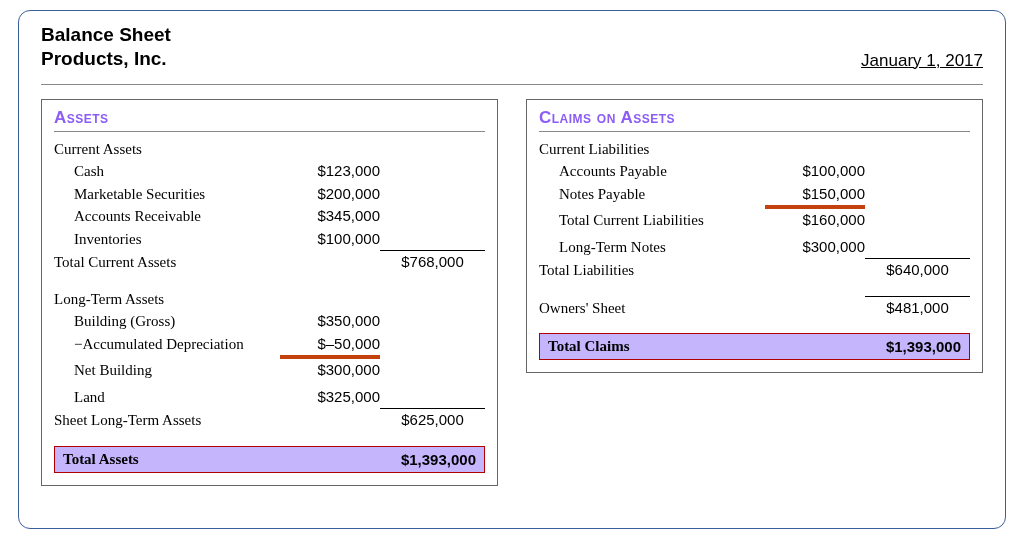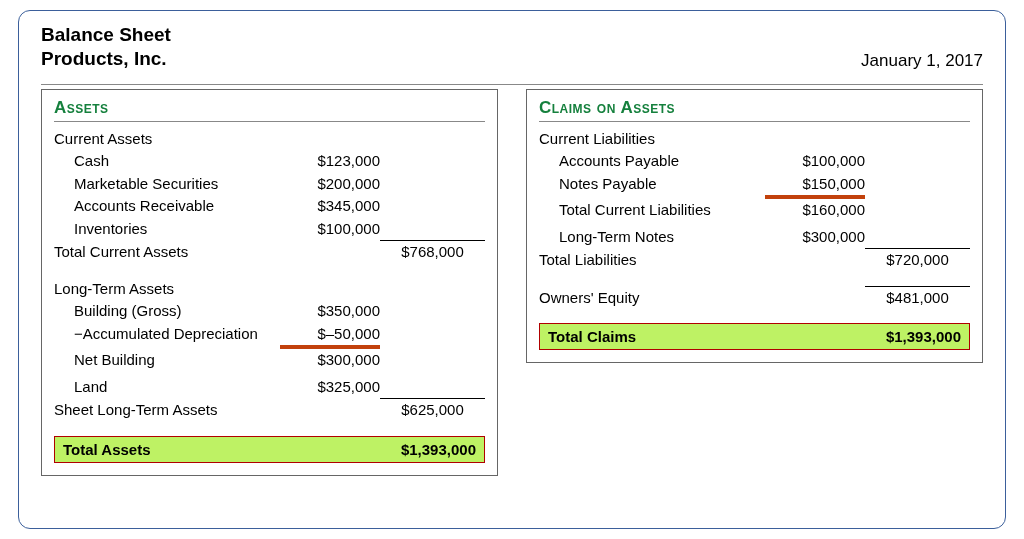--- a/index.html
+++ b/index.html
@@ -23,77 +23,79 @@
     border: 1px solid #3b5f9b;
     border-radius: 12px;
     padding: 12px 22px 16px 22px;
   }
   .header {
     display: flex;
     justify-content: space-between;
     align-items: flex-end;
     border-bottom: 1px solid #888;
     padding-bottom: 13px;
-    margin-bottom: 4px;
+    margin-bottom: 14px;
   }
   .header-left {
     font-weight: bold;
     font-size: 19px;
     line-height: 1.25;
   }
   .header-right {
     font-size: 17px;
+    text-decoration: underline;
   }
   .columns {
     display: flex;
     gap: 28px;
   }
   .card {
     border: 1px solid #666;
     padding: 8px 12px 12px 12px;
     box-sizing: border-box;
     width: 462px;
   }
   .card-title {
     font-variant: small-caps;
-    color: #15803d;
+    color: #8b5cf6;
     font-weight: bold;
     font-size: 17px;
     letter-spacing: 0.5px;
     border-bottom: 1px solid #888;
     padding-bottom: 3px;
     margin-bottom: 6px;
   }
   .row {
     display: flex;
     align-items: baseline;
     line-height: 1.5;
   }
   .label {
     flex: 1;
+    font-family: Liberation Serif, serif;
   }
   .indent1 { padding-left: 20px; }
   .indent0 { padding-left: 0; }
   .amt {
     width: 100px;
     text-align: right;
     white-space: nowrap;
   }
   .amt2 {
     width: 105px;
     text-align: center;
     white-space: nowrap;
   }
   .underline-bottom { border-bottom: 4px solid #c2410c; }
   .spacer { height: 14px; }
   .sub-spacer { height: 4px; }
   .grand-total {
     margin-top: 14px;
     border: 1px solid #b00000;
-    background: #bef264;
+    background: #c4b5fd;
     padding: 4px 8px;
     display: flex;
     align-items: center;
     font-weight: bold;
   }
   .grand-total .label { flex: 1; }
   .grand-total .gt-amt { text-align: center; }
   .rule-col2 {
     margin-left: auto;
     width: 105px;
@@ -232,31 +234,31 @@
           <div class="amt2"></div>
         </div>
         <div class="row">
             <div class="label"></div>
             <div class="amt"></div>
             <div class="rule-col2"></div>
           </div>
         <div class="row">
           <div class="label indent0">Total Liabilities</div>
           <div class="amt"></div>
-          <div class="amt2">$720,000</div>
+          <div class="amt2">$640,000</div>
         </div>
 
         <div class="spacer"></div>
         <div class="row">
             <div class="label"></div>
             <div class="amt"></div>
             <div class="rule-col2"></div>
           </div>
         <div class="row">
-          <div class="label indent0">Owners' Equity</div>
+          <div class="label indent0">Owners' Sheet</div>
           <div class="amt"></div>
           <div class="amt2">$481,000</div>
         </div>
 
         <div class="grand-total">
           <div class="label">Total Claims</div>
           <div class="gt-amt">$1,393,000</div>
         </div>
       </div>
 

